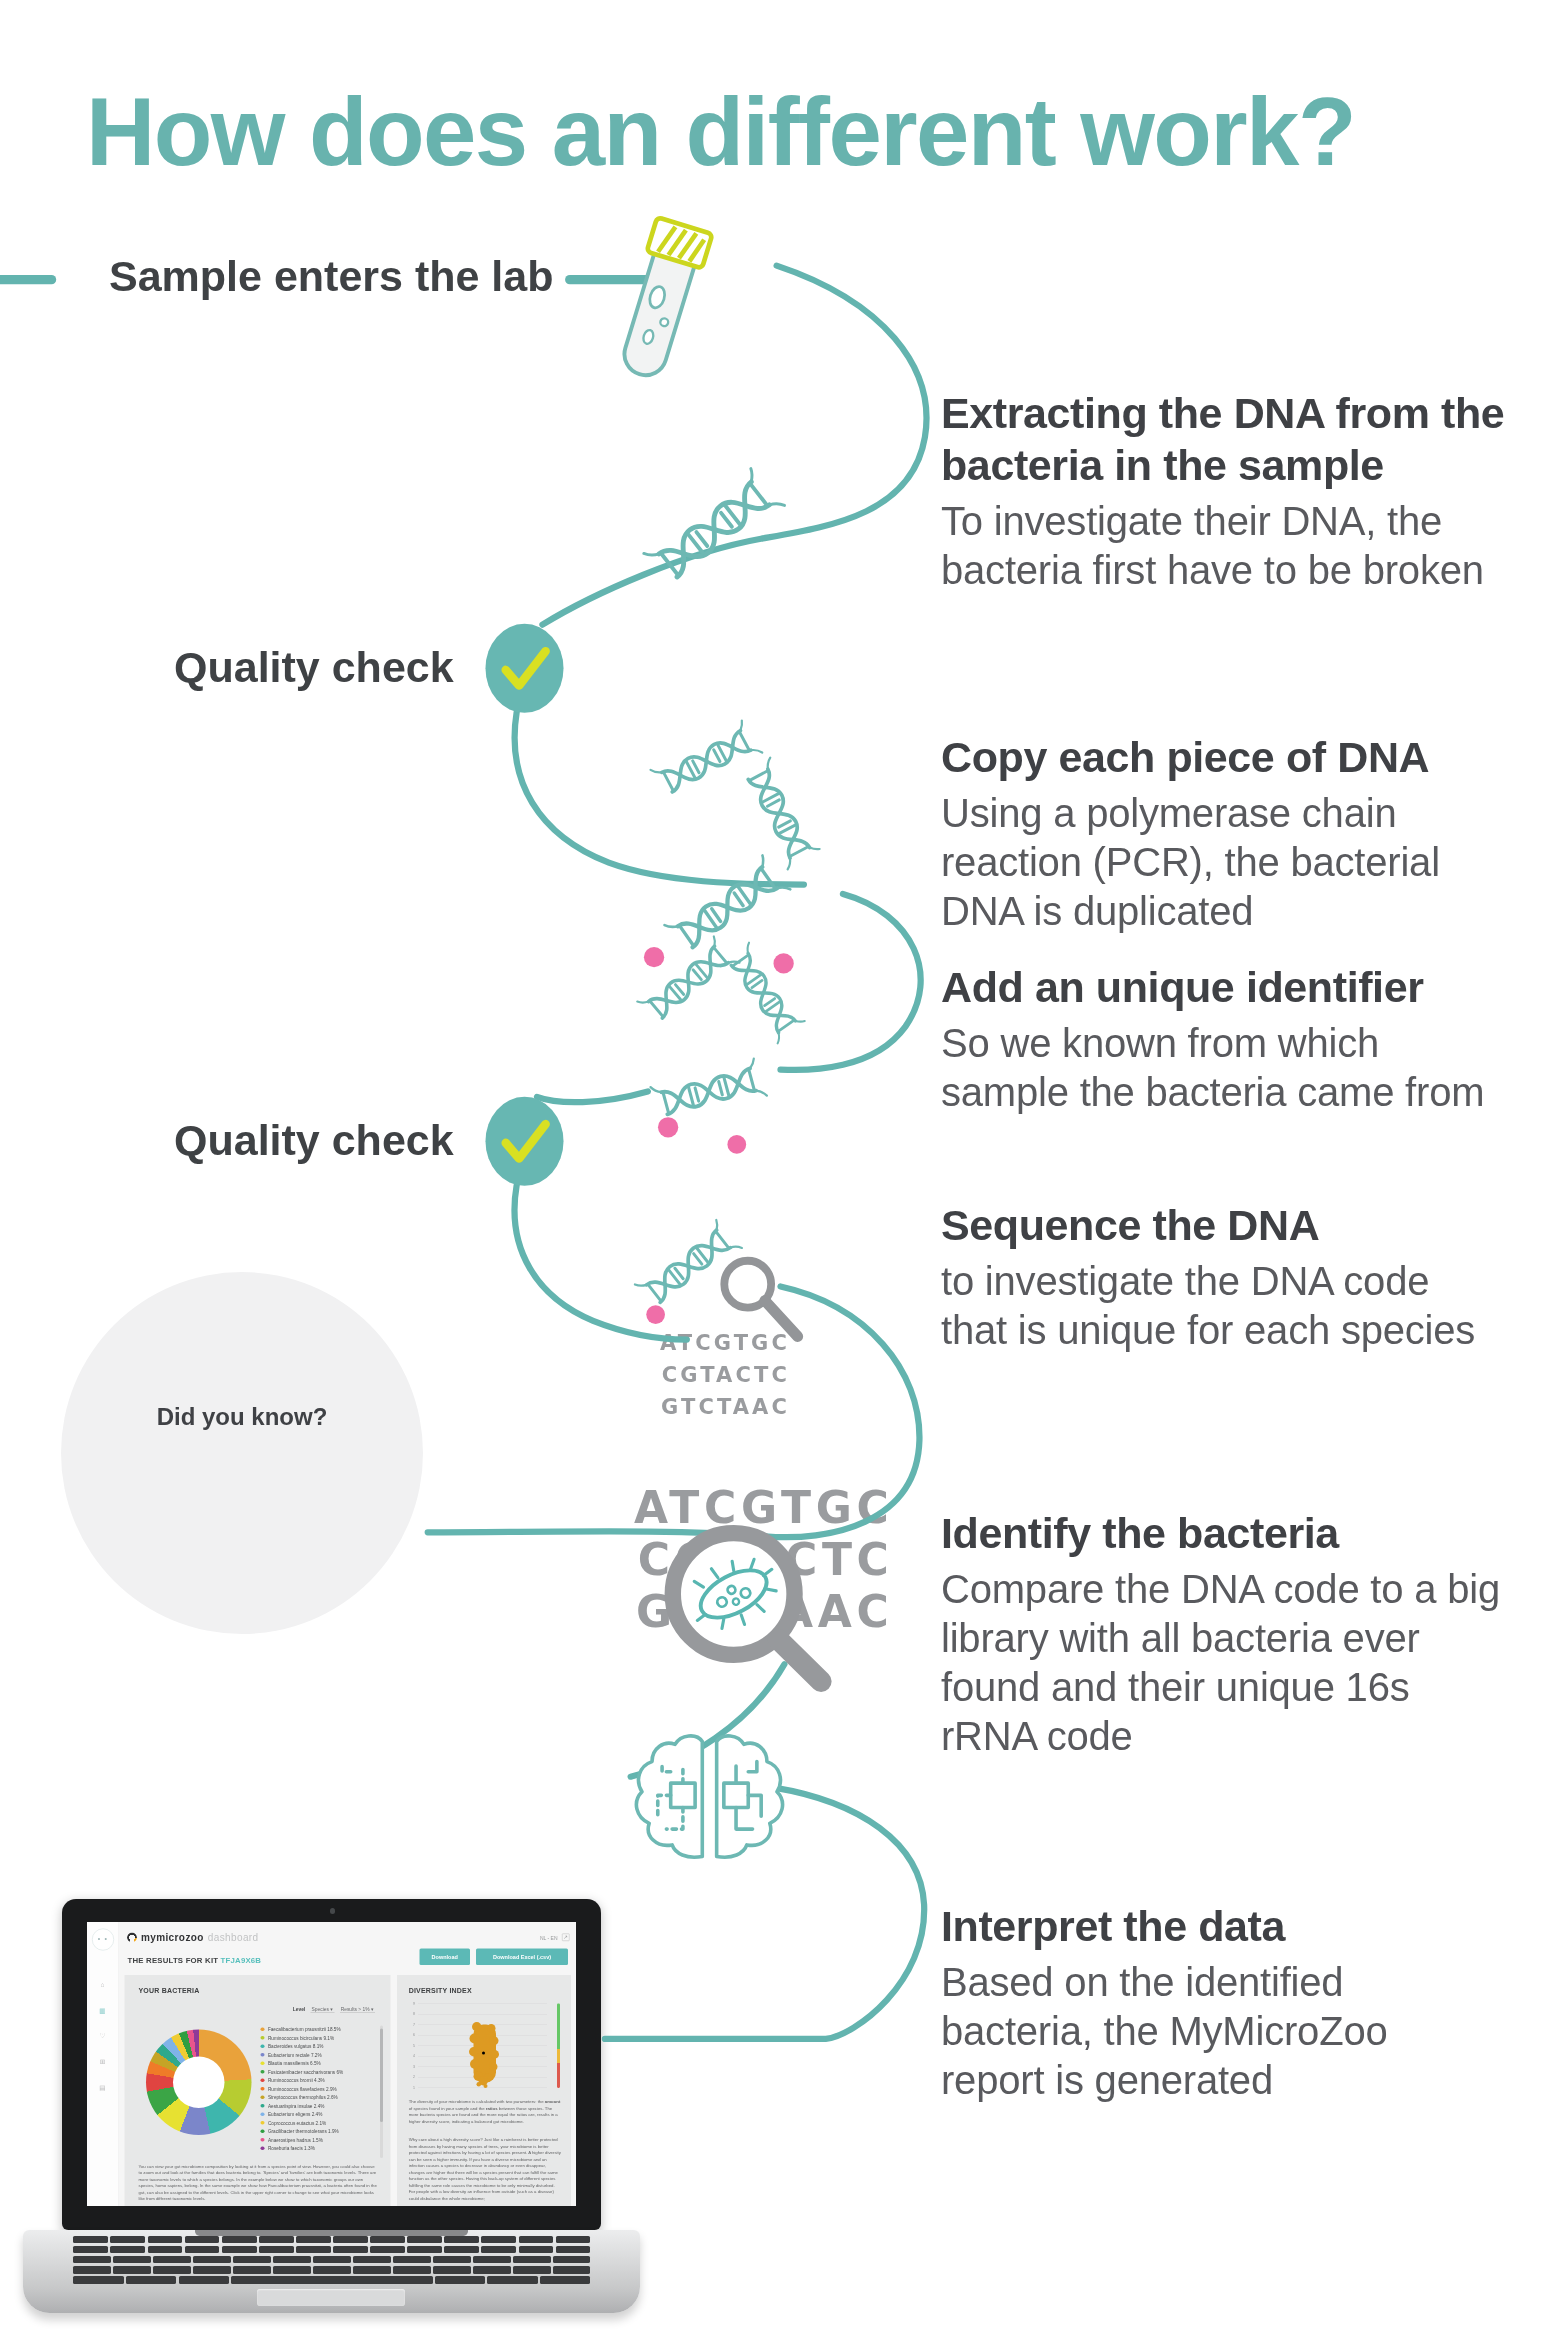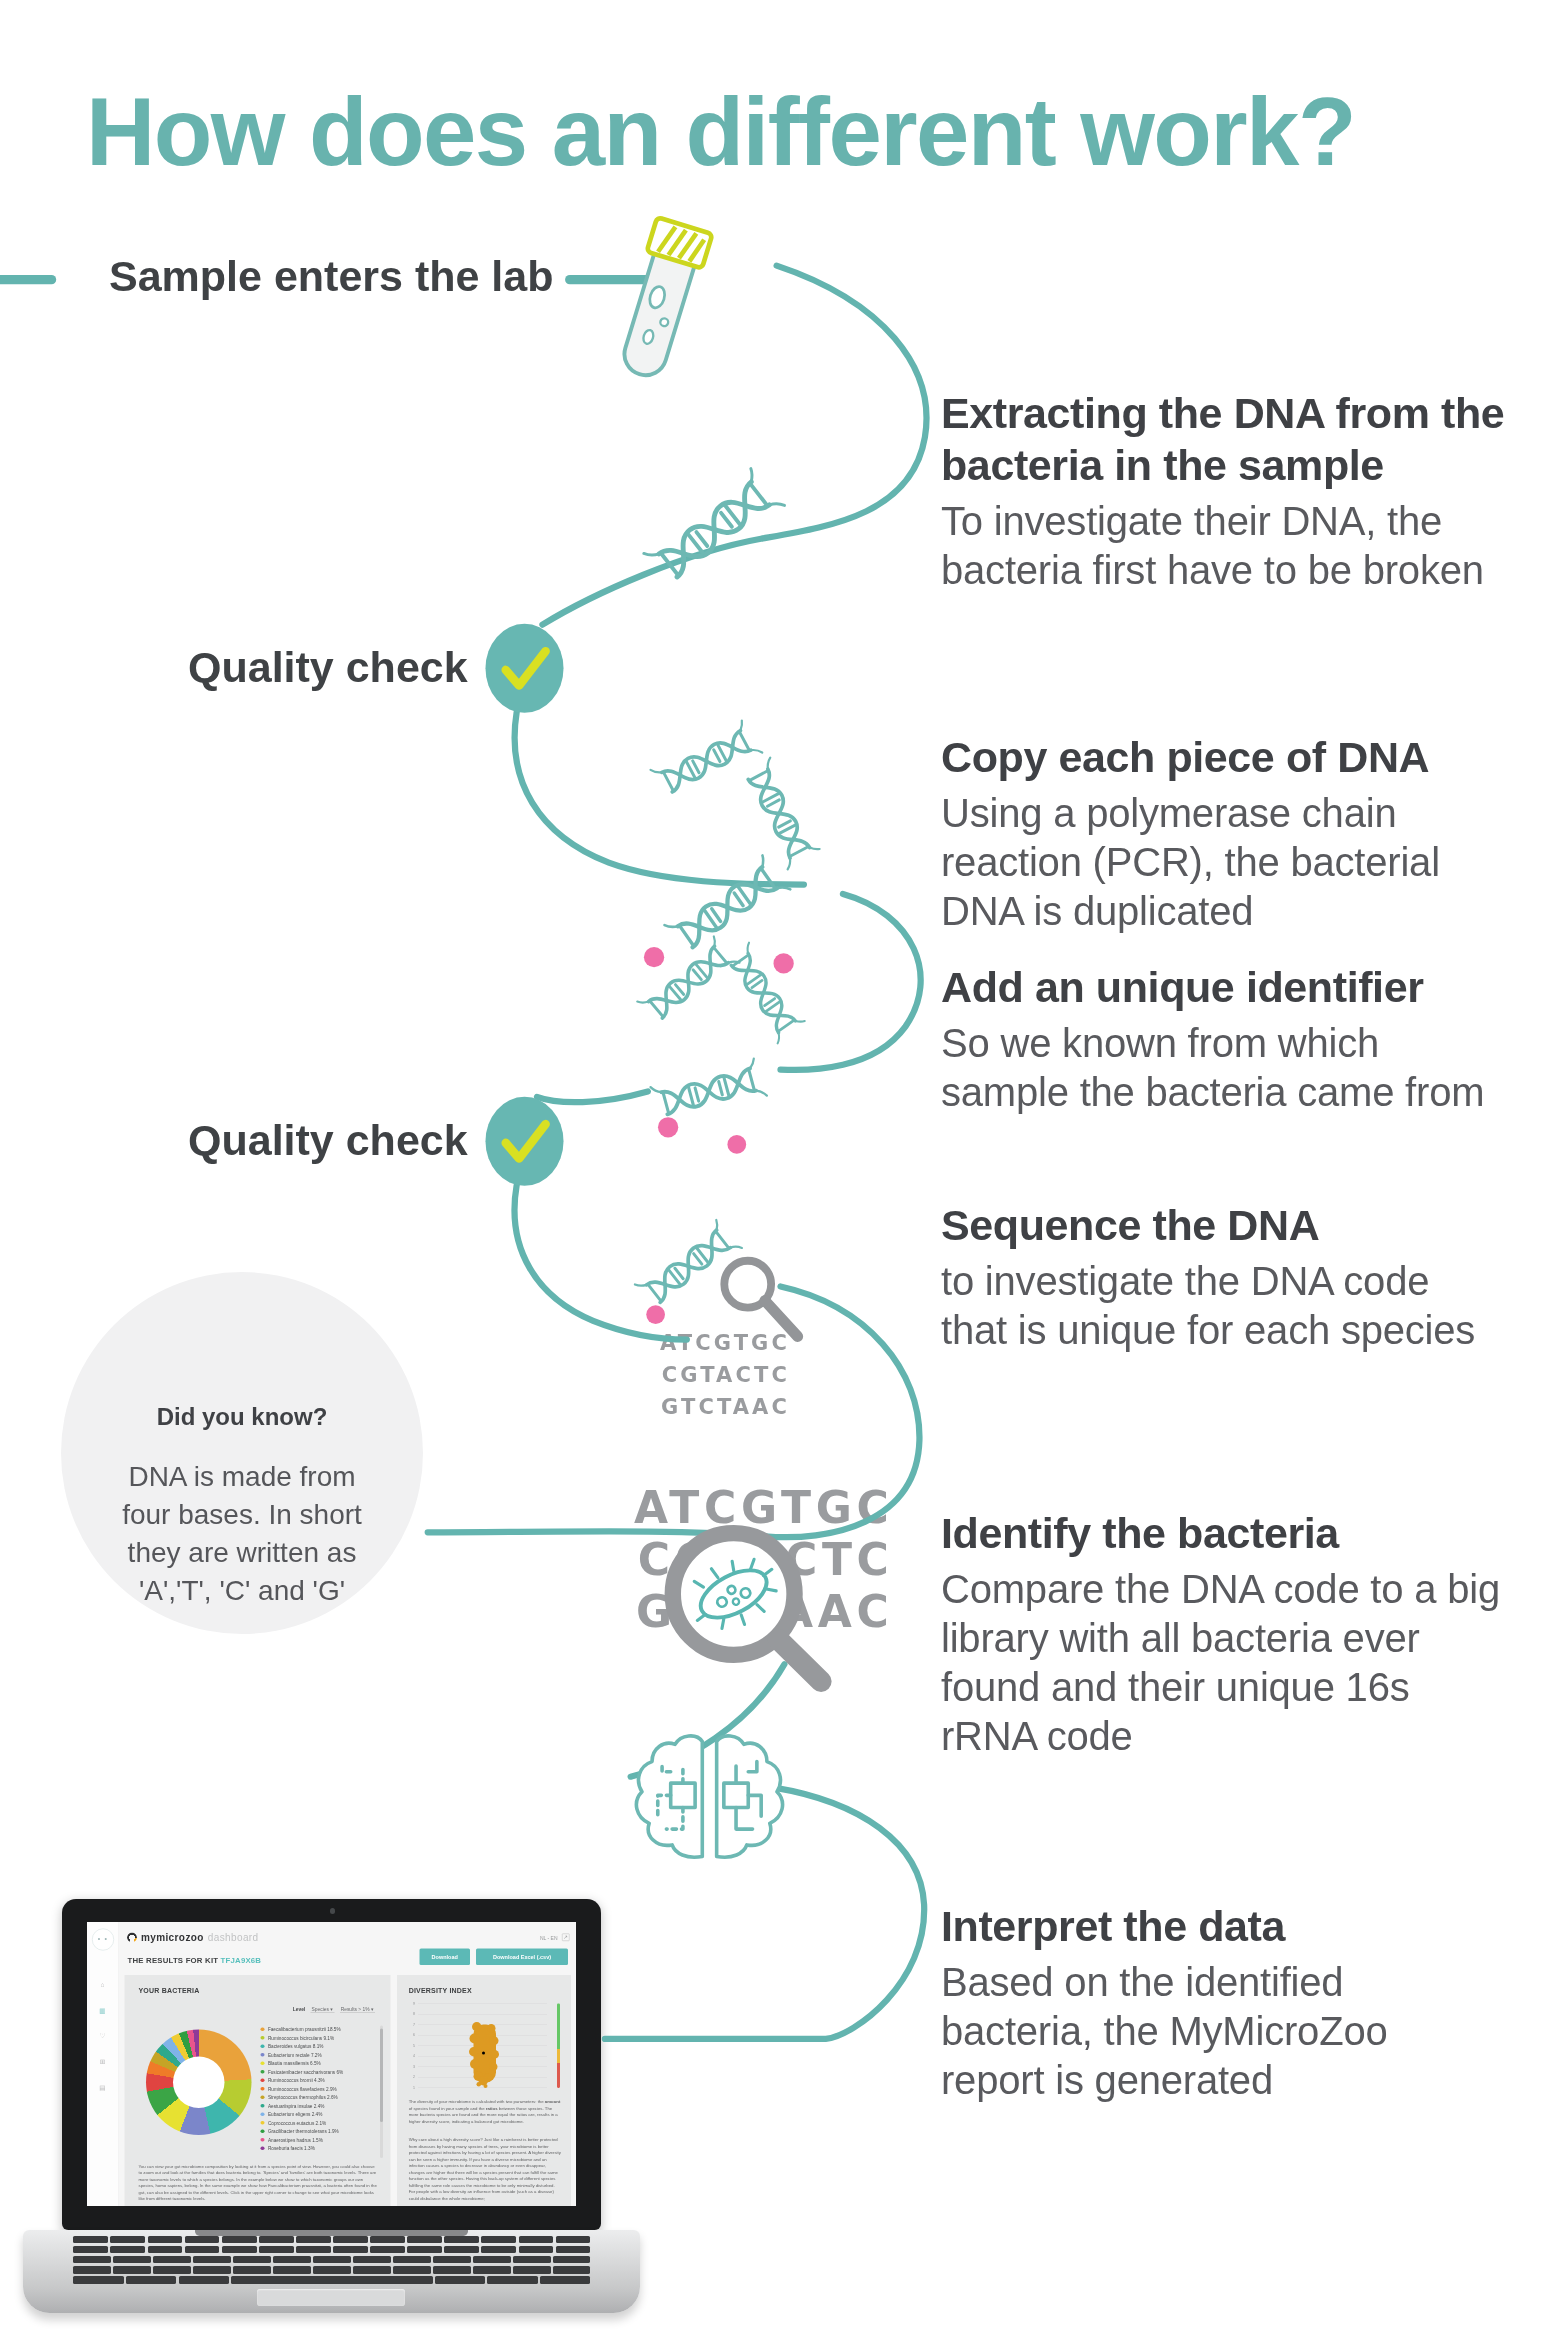--- a/index.html
+++ b/index.html
@@ -2,21 +2,21 @@
 <html style="font-size:12.5px"><head>
 <meta charset="utf-8">
 <style>
   html,body{margin:0;padding:0;background:#fff;}
   #page{position:relative;width:1561px;height:2342px;background:#ffffff;overflow:hidden;
         font-family:"Liberation Sans", sans-serif;}
   
   .main-title{position:absolute;left:86px;top:77px;width:1405px;font-size:96px;font-weight:bold;
               color:#68b3ae;letter-spacing:-1.6px;z-index:3;}
   .sample-label{position:absolute;left:109px;top:252px;font-size:43px;font-weight:bold;color:#3f4245;z-index:3;}
-  .quality-label{position:absolute;left:188px;font-size:43px;font-weight:bold;color:#3f4245;z-index:3;}
+  .quality-label{position:absolute;left:174px;font-size:43px;font-weight:bold;color:#3f4245;z-index:3;}
   .step{position:absolute;left:941px;width:625px;z-index:3;}
   .step-title div{font-size:43px;font-weight:bold;color:#3f4145;line-height:52px;letter-spacing:-0.4px;}
   .step-body{margin-top:6.2px;}
   .step-body div{font-size:40px;color:#595a5e;line-height:49px;letter-spacing:-0.2px;}
   .didyouknow{position:absolute;left:61px;top:1272px;width:362px;height:362px;border-radius:50%;
               background:#f1f1f2;z-index:2;text-align:center;}
   .dyk-title{margin-top:131px;font-size:24px;font-weight:bold;color:#3f4145;}
   .dyk-body{margin-top:26.5px;}
   .dyk-body div{font-size:28px;line-height:38px;color:#55565a;}
   .seq{position:absolute;color:#9a9c9f;font-weight:bold;z-index:3;font-family:"DejaVu Sans", sans-serif;text-align:right;}
@@ -164,26 +164,20 @@
     </div>
     <div class="step-body">
       <div>Based on the identified</div>
       <div>bacteria, the MyMicroZoo</div>
       <div>report is generated</div>
     </div>
   </div>
 
   <div class="didyouknow">
     <div class="dyk-title">Did you know?</div>
-    <div class="dyk-body">
-      <div>DNA is made from</div>
-      <div>four bases. In short</div>
-      <div>they are written as</div>
-      <div>'A','T', 'C' and 'G'</div>
-    </div>
   </div>
 
   <div class="seq seq-small">
     <div>ATCGTGC</div>
     <div>CGTACTC</div>
     <div>GTCTAAC</div>
   </div>
   <div class="seq seq-big">
     <div>ATCGTGC</div>
     <div>CGTACTC</div>

